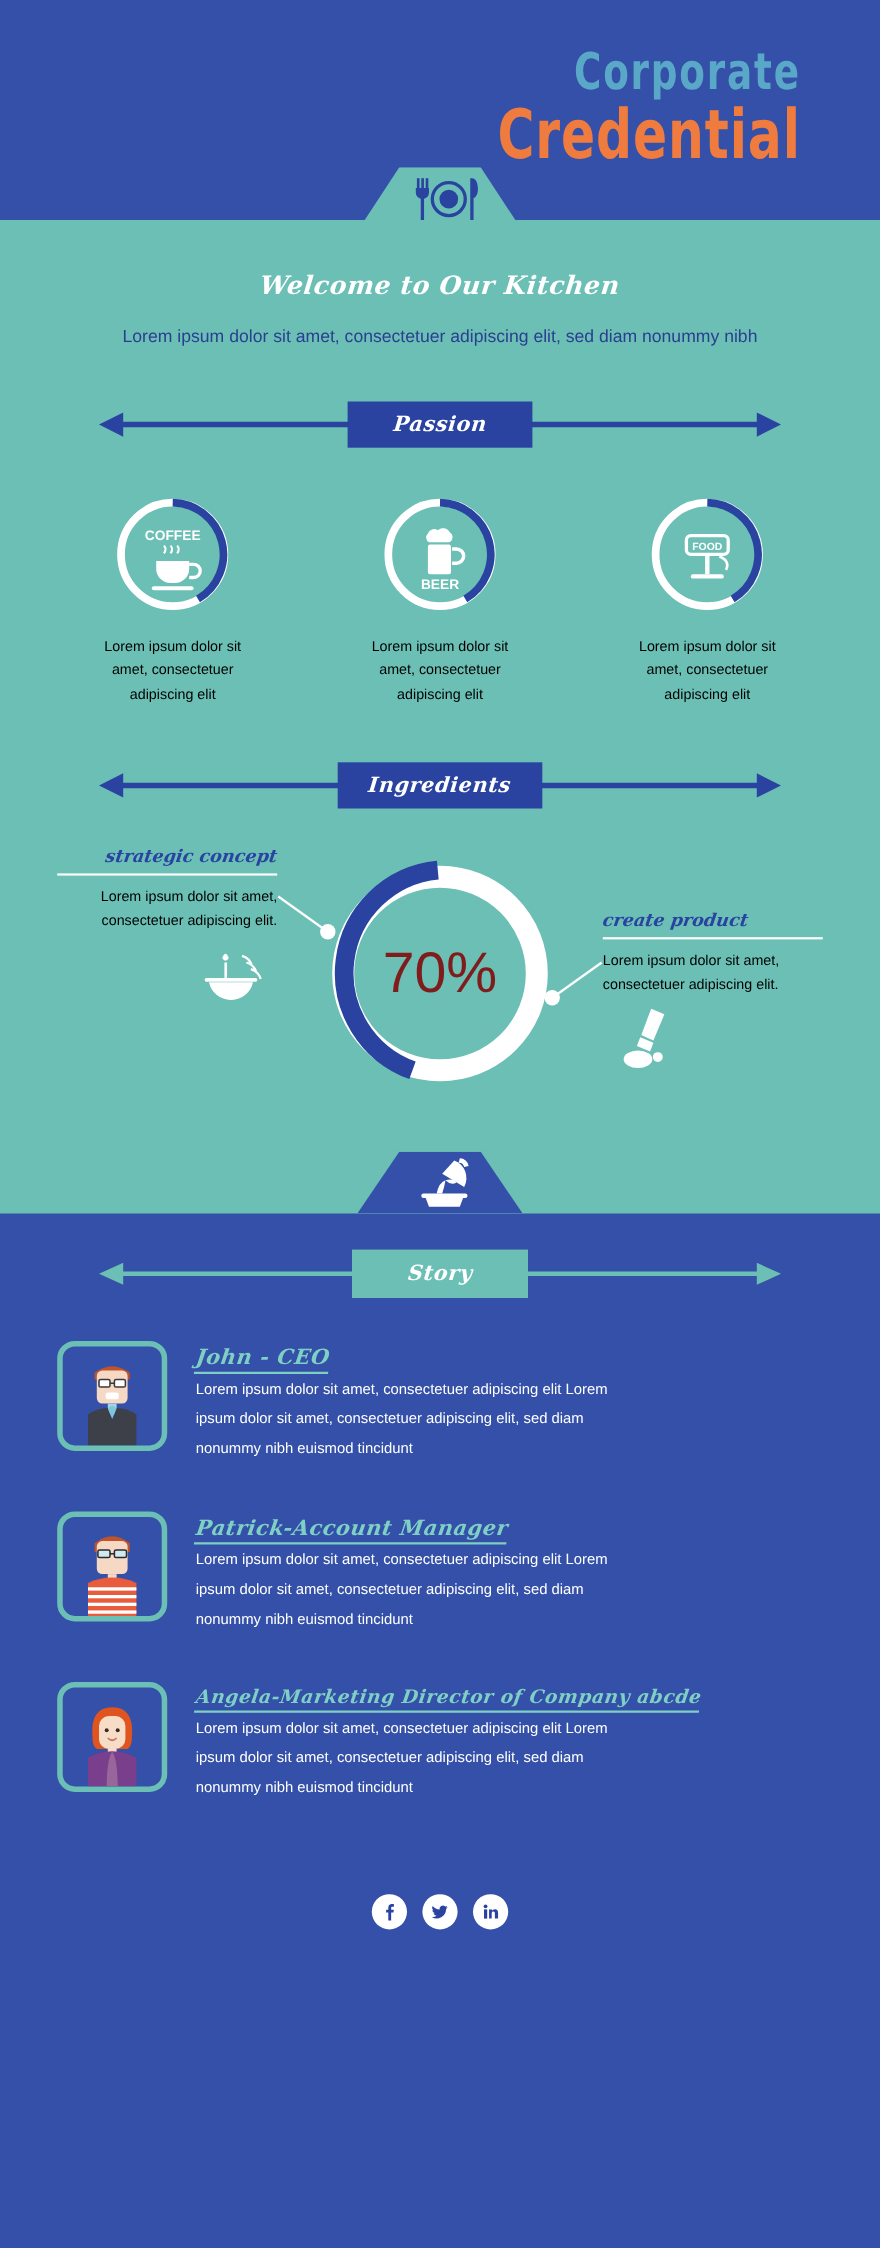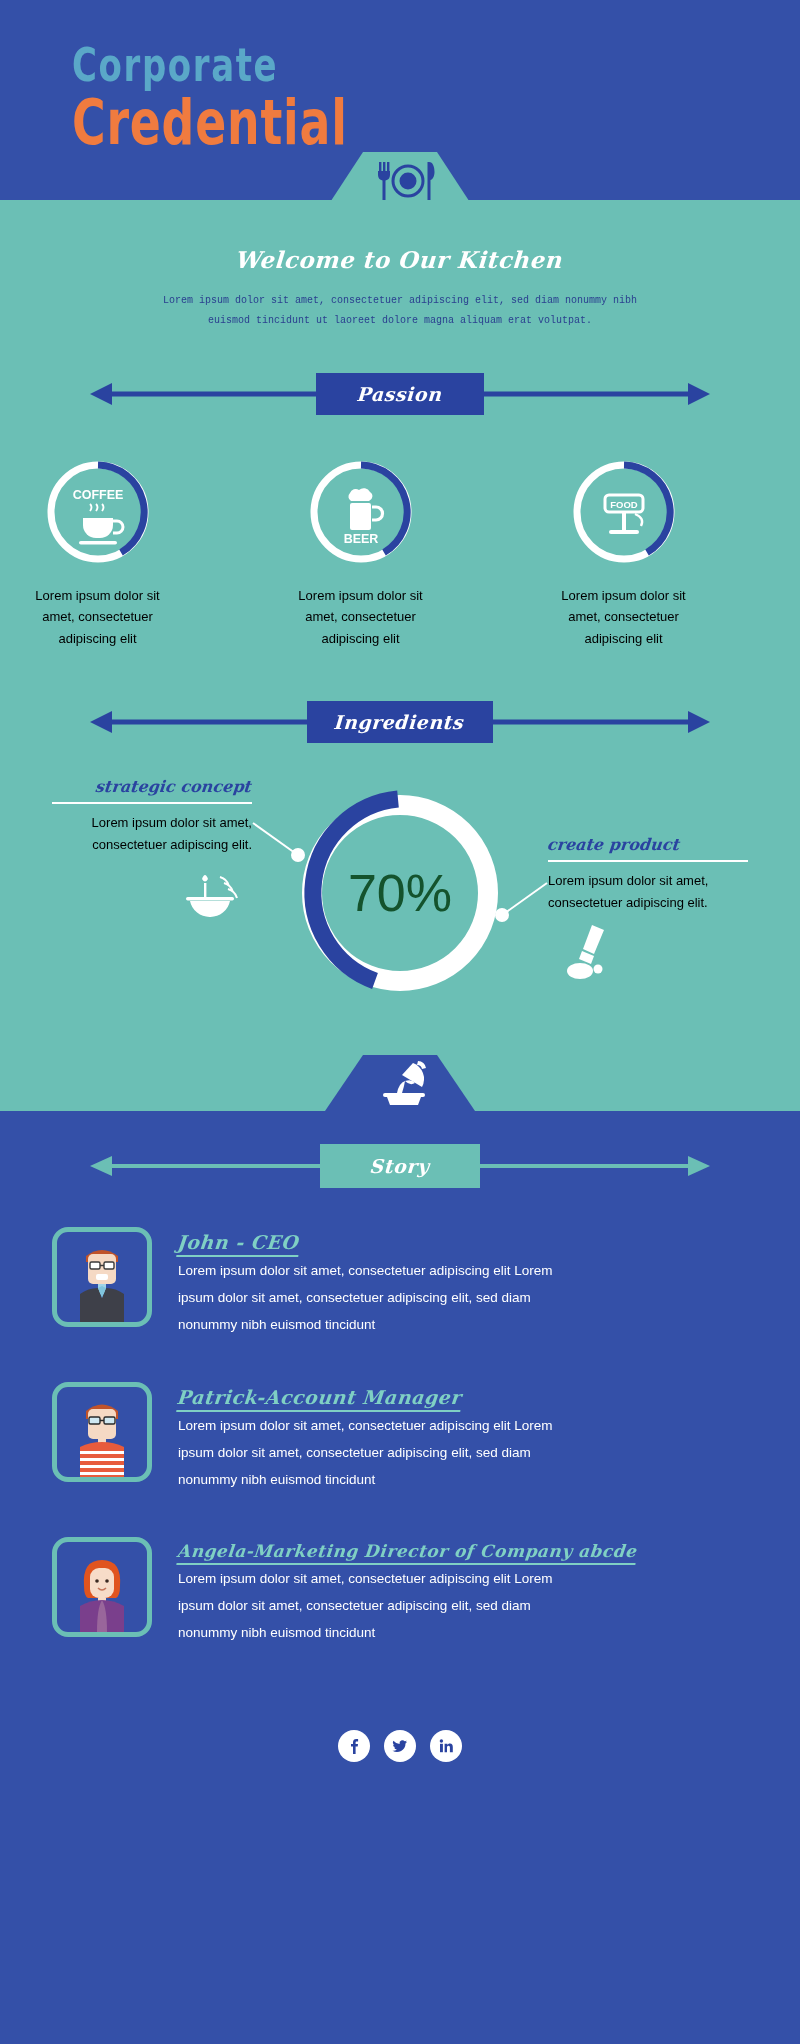--- a/index.html
+++ b/index.html
@@ -9,21 +9,21 @@
     font-family:"Liberation Sans", sans-serif;
     overflow:hidden;
     position:relative;
   }
 
   
   .header {
     background:#3450a8;
     height:200px;
     position:relative;
-    text-align:left;
+    text-align:right;
   }
   .title-corporate {
     font-family:"DejaVu Sans Condensed","Liberation Sans Narrow","Liberation Sans",sans-serif;
     font-weight:bold;
     font-size:46px;
     letter-spacing:2px;
     color:#5aa8c8;
     padding-top:42px;
     line-height:1;
     transform:scaleX(0.82);
@@ -60,25 +60,24 @@
     font-style:italic;
     font-weight:bold;
     font-size:23px;
     color:#ffffff;
     letter-spacing:0.5px;
     transform:skewX(-6deg);
   }
   .welcome-para {
     text-align:center;
     color:#2a3f8f;
-    font-size:10px;
+    font-size:16px;
     line-height:2.0;
     margin:18px auto 0;
     width:620px;
-    font-family:Liberation Mono, monospace;
   }
 
   
   .banner {
     position:relative;
     width:720px;
     margin:0 auto;
     height:42px;
     display:flex;
     align-items:center;
@@ -103,22 +102,22 @@
     font-size:19px; color:#ffffff;
     letter-spacing:0.5px;
     transform:skewX(-6deg);
   }
   .banner-blue .banner-box { background:#2a43a0; }
   .banner-teal .banner-box { background:#6bbfb5; }
 
   
   .circles-row {
     display:flex;
-    justify-content:flex-start;
-    gap:68px;
+    justify-content:center;
+    gap:48px;
     margin-top:42px;
   }
   .circle-item { width:195px; text-align:center; }
   .circle-caption {
     margin-top:18px;
     color:#000000;
     font-size:13px;
     line-height:1.65;
     padding:0 20px;
   }
@@ -147,21 +146,21 @@
 
   .donut-wrap {
     position:absolute;
     left:50%; transform:translateX(-50%);
     top:8px;
     width:240px; height:240px;
   }
   .donut-pct {
     position:absolute; inset:0;
     display:flex; align-items:center; justify-content:center;
-    font-size:52px; color:#14532d;
+    font-size:52px; color:#7f1d1d;
     font-family:"Liberation Sans",sans-serif;
     font-weight:300;
   }
 
   
   .bottom-badge-wrap {
     position:relative;
     height:56px;
     background:#6bbfb5;
   }
@@ -250,21 +249,20 @@
       </g>
     </svg>
   </div>
 </div>
 
 <div class="teal-section">
 
   <div class="welcome-title">Welcome to Our Kitchen</div>
   <div class="welcome-para">
     <div>Lorem ipsum dolor sit amet, consectetuer adipiscing elit, sed diam nonummy nibh</div>
-    <div>euismod tincidunt ut laoreet dolore magna aliquam erat volutpat.</div>
   </div>
 
   <div style="margin-top:42px;">
     <div class="banner banner-blue">
       <svg class="arrow-line" viewBox="0 0 620 24" preserveAspectRatio="none" style="height:24px;top:9px;">
         <line x1="18" y1="12" x2="602" y2="12" stroke="#2a43a0" stroke-width="5"></line>
         <polygon points="0,12 22,1 22,23" fill="#2a43a0"></polygon>
         <polygon points="620,12 598,1 598,23" fill="#2a43a0"></polygon>
       </svg>
       <div class="banner-box">

